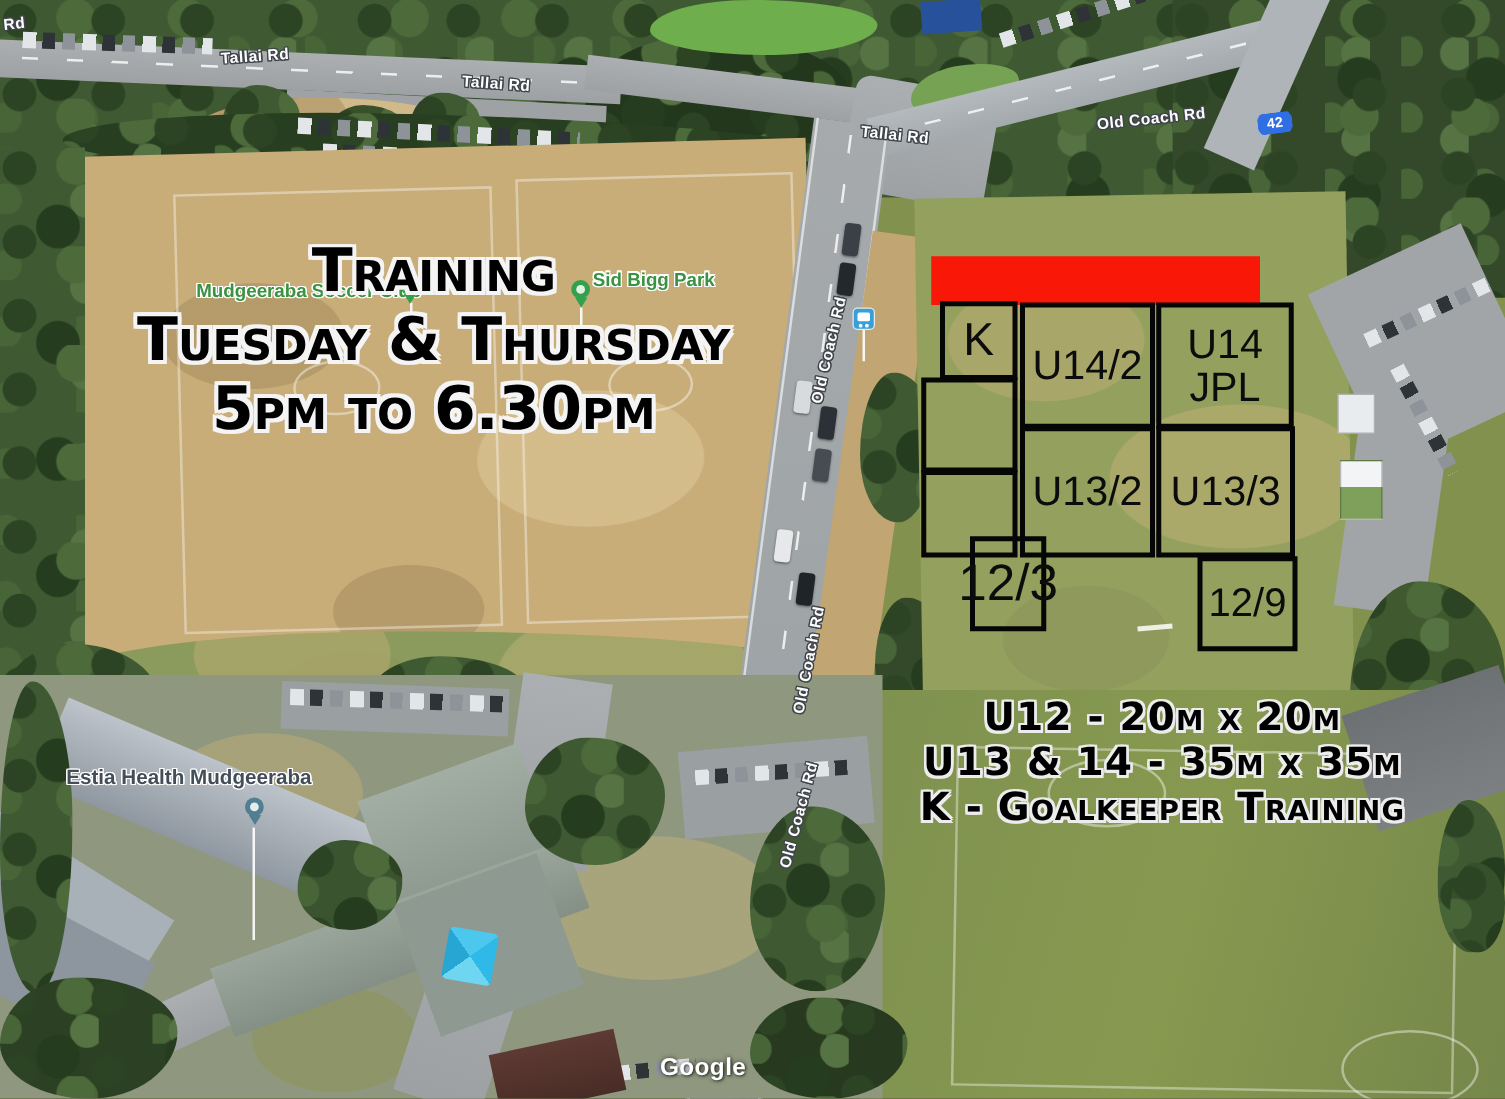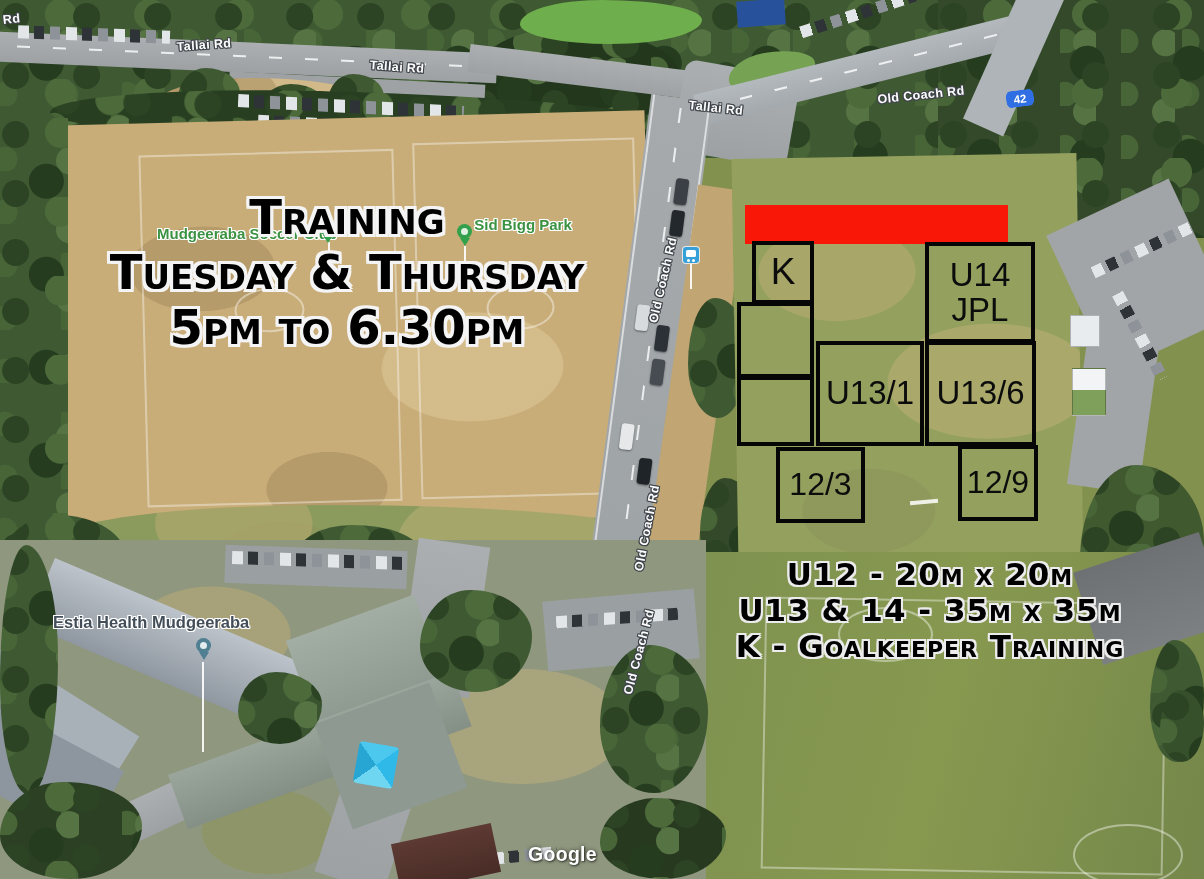--- a/index.html
+++ b/index.html
@@ -196,31 +196,34 @@
   </div>
 
   <div class="glbl" style="left:528px;top:843px">Google</div>
 
   <div class="redbar" style="left:745px;top:205px;width:263px;height:39px"></div>
   <div class="zone" style="left:752px;top:241px;width:62px;height:63px;font-size:37px">
     <span>K</span>
   </div>
   <div class="zone" style="left:737px;top:302px;width:77px;height:76px"></div>
   <div class="zone" style="left:737px;top:376px;width:77px;height:70px"></div>
+  <div class="zone" style="left:816px;top:242px;width:108px;height:101px">
+    <span>U14/2</span>
+  </div>
   <div class="zone" style="left:925px;top:242px;width:110px;height:101px;flex-direction:column">
     <span>U14</span>
     <span>JPL</span>
   </div>
   <div class="zone" style="left:816px;top:341px;width:108px;height:105px">
-    <span>U13/1</span>
+    <span>U13/2</span>
   </div>
   <div class="zone" style="left:925px;top:341px;width:111px;height:105px">
-    <span>U13/6</span>
-  </div>
-  <div class="zone" style="left:776px;top:447px;width:89px;height:76px;font-size:32px">
+    <span>U13/3</span>
+  </div>
+  <div class="zone" style="left:776px;top:429px;width:61px;height:76px;font-size:41px">
     <span>12/3</span>
   </div>
   <div class="zone" style="left:958px;top:445px;width:80px;height:76px;font-size:32px">
     <span>12/9</span>
   </div>
 
   <div class="bigtxt" style="left:37px;top:190px;width:620px;font-size:48px;line-height:55px">
     <div>Training</div>
     <div>Tuesday &amp; Thursday</div>
     <div>5pm to 6.30pm</div>

